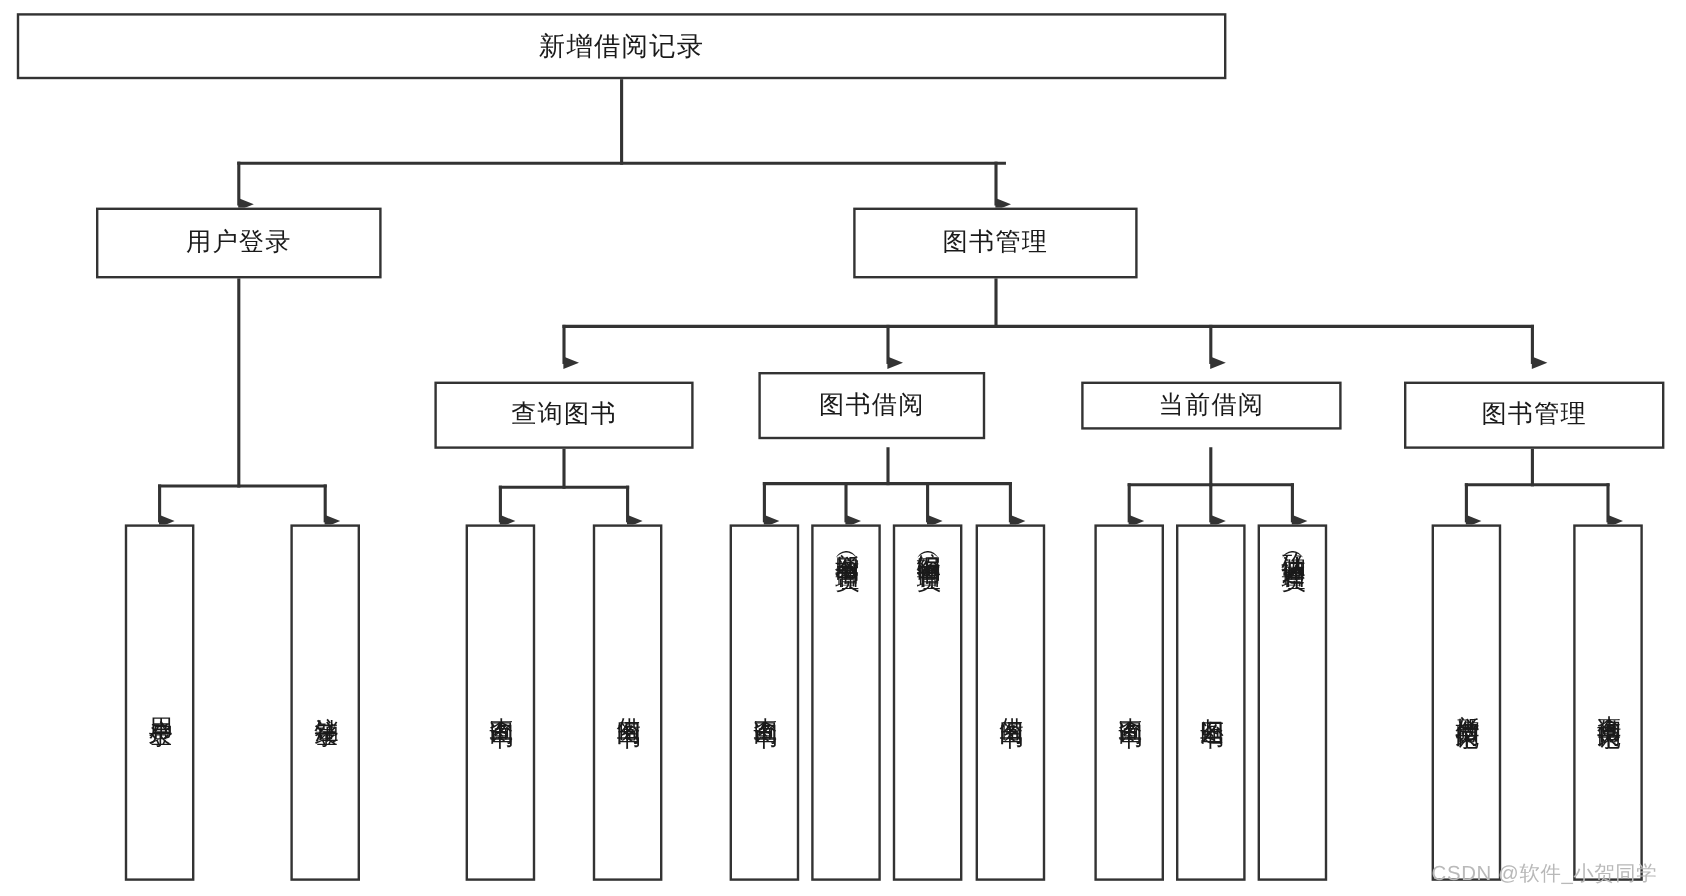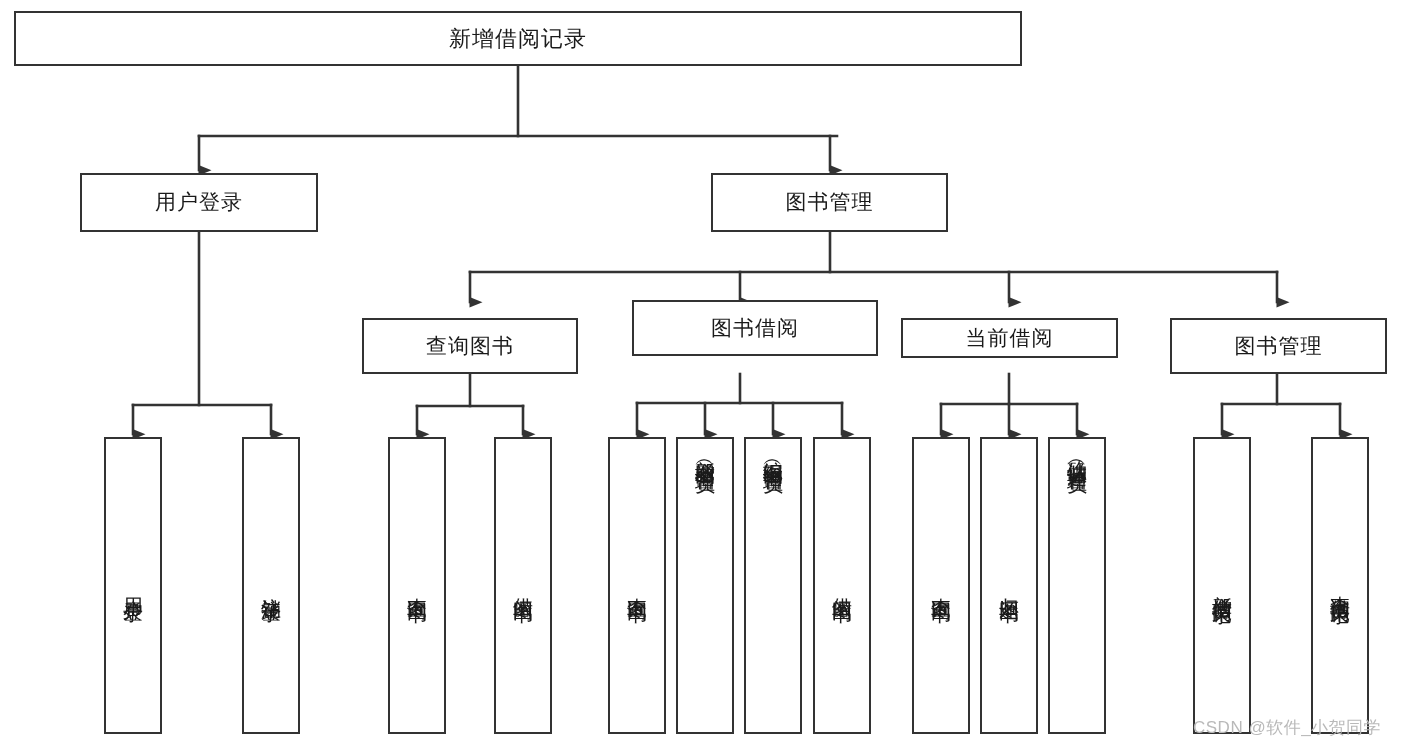--- a/index.html
+++ b/index.html
@@ -143,21 +143,21 @@
   </div>
 
   <div class="node h-node" style="left:711px; top:173px; width:237px; height:59px;align-items:center;">
     <span class="node-label">图书管理</span>
   </div>
 
   <div class="node h-node" style="left:362px; top:318px; width:216px; height:56px;">
     <span class="node-label">查询图书</span>
   </div>
 
-  <div class="node h-node" style="left:632px; top:300px; width:246px; height:56px;">
+  <div class="node h-node" style="left:632px; top:310px; width:189px; height:56px;">
     <span class="node-label">图书借阅</span>
   </div>
 
   <div class="node h-node" style="left:901px; top:318px; width:217px; height:40px;">
     <span class="node-label">当前借阅</span>
   </div>
 
   <div class="node h-node" style="left:1170px; top:318px; width:217px; height:56px;">
     <span class="node-label">图书管理</span>
   </div>

